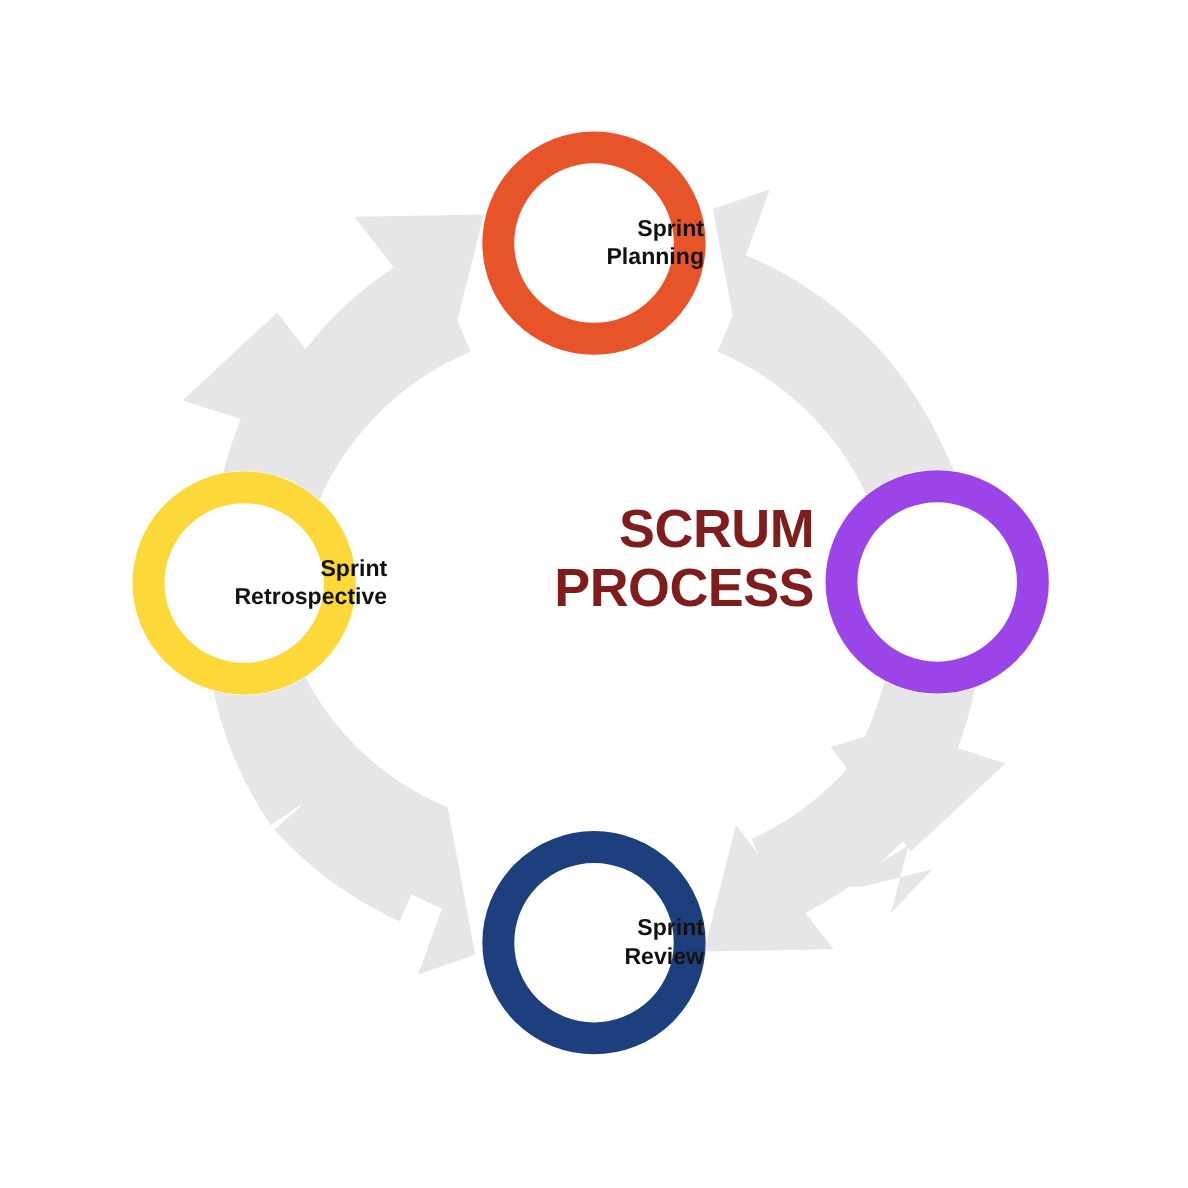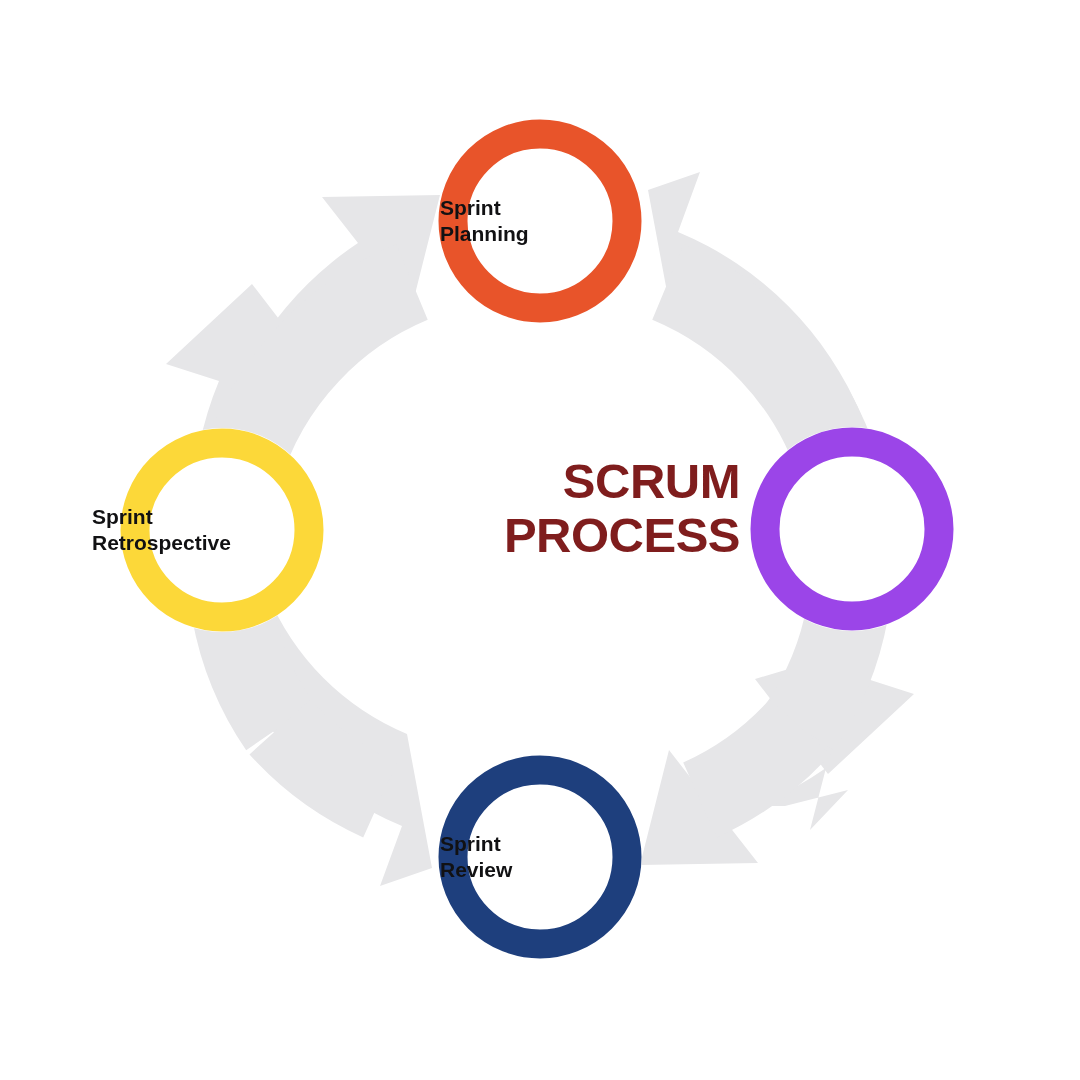--- a/index.html
+++ b/index.html
@@ -38,21 +38,21 @@
     font-weight: bold;
     font-size: 49px;
     line-height: 1.10;
     letter-spacing: -0.5px;
     color: #7f1d1d;
     white-space: pre-line;
   }
   
   .node-label {
     position: absolute;
-    text-align: left;
+    text-align: right;
     font-family: "Liberation Sans", sans-serif;
     font-weight: bold;
     font-size: 21px;
     line-height: 1.22;
     color: #111113;
     white-space: pre-line;
     transform: translate(-50%, -50%);
     pointer-events: none;
   }
   .node-label.wide { width: 260px; }

